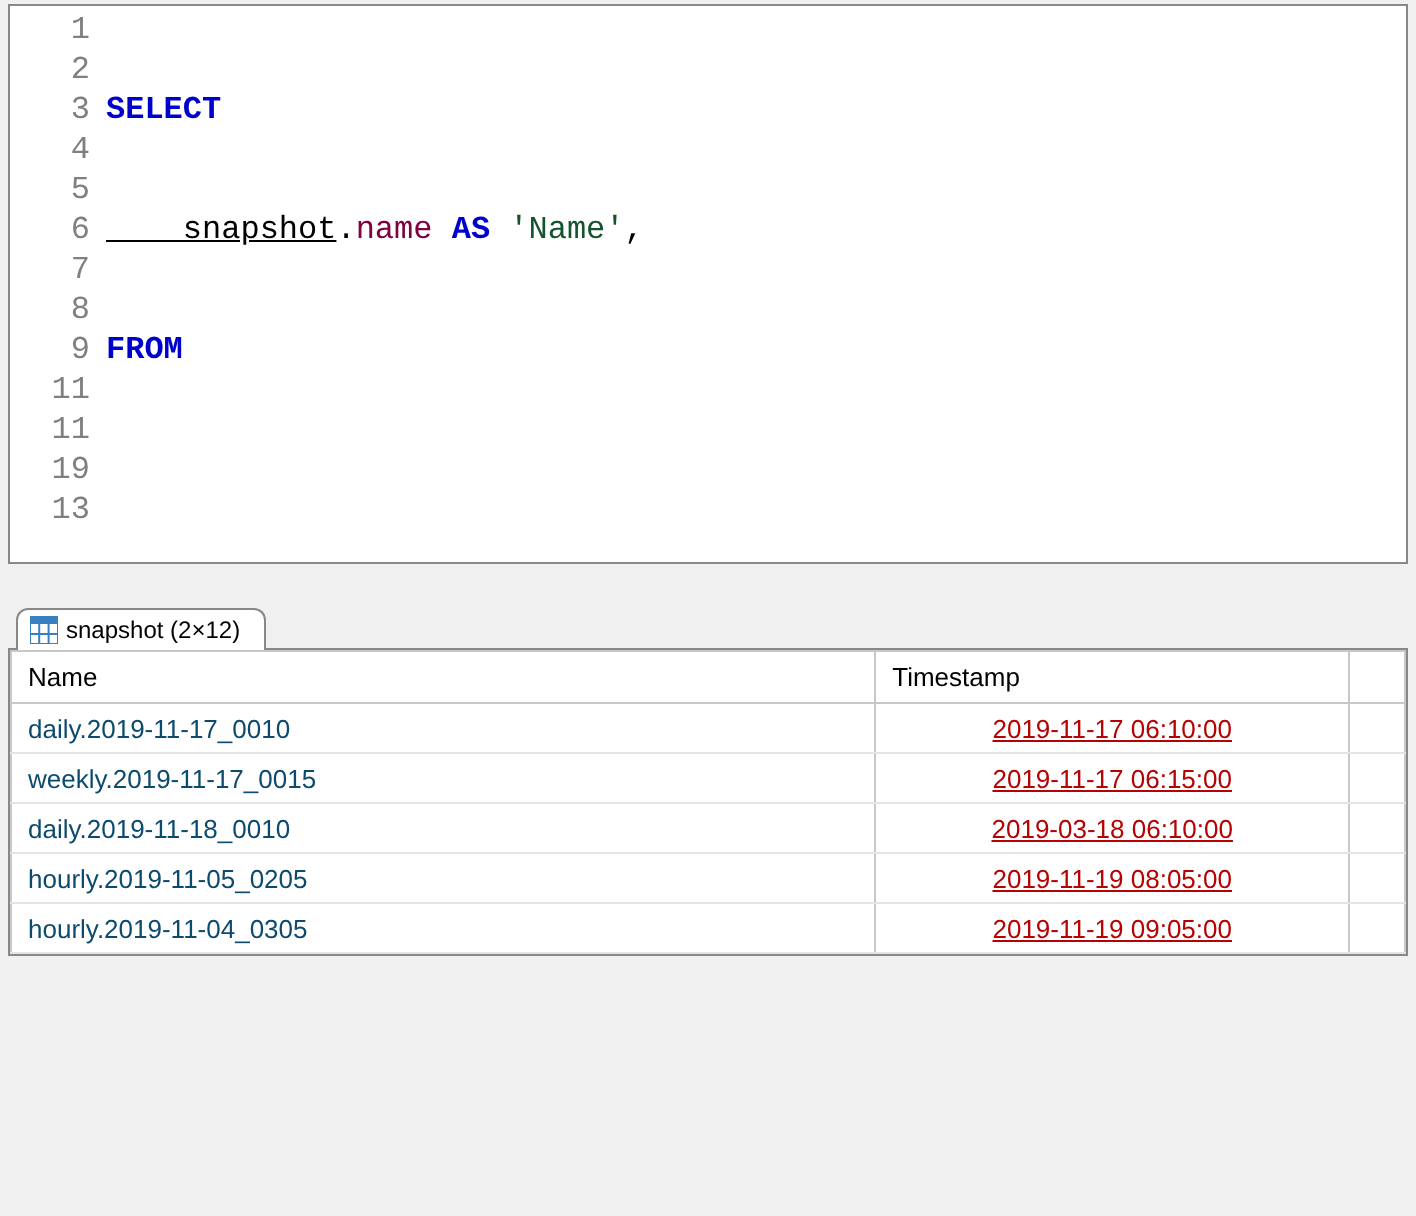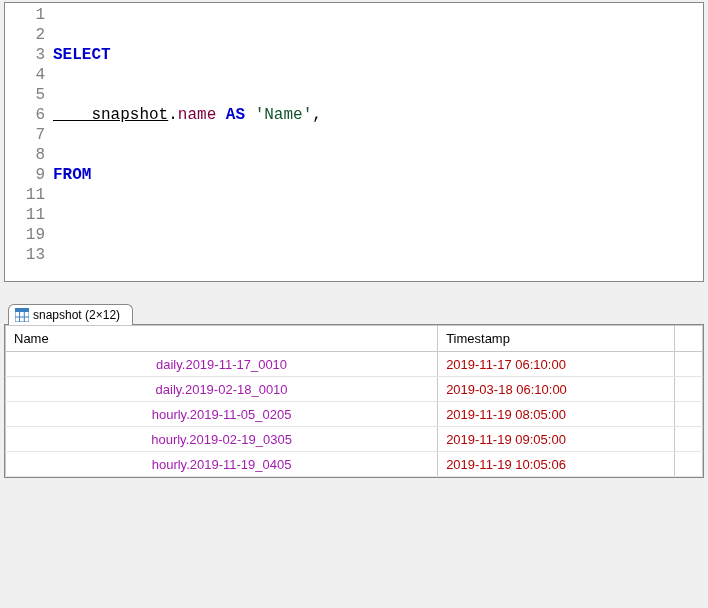--- a/index.html
+++ b/index.html
@@ -90,22 +90,22 @@
     border: 1px solid #c8c8c8;
     padding: 5px 8px;
   }
   table.grid td {
     border: 1px solid #e4e4e4;
     border-left: 1px solid #c8c8c8;
     border-right: 1px solid #c8c8c8;
     padding: 4px 8px;
     height: 25px;
   }
-  table.grid td.name-cell { color: #a21caf; text-align: center; }
-  table.grid td.ts-cell { color: #b50202; text-align: left; }
+  table.grid td.name-cell { color: #0c4a6e; }
+  table.grid td.ts-cell { color: #b50202; text-align: center; text-decoration: underline; }
   .col-name { width: 62%; }
   .col-ts { width: 34%; }
 </style>
 </head>
 <body>
 
 <div class="editor-wrap">
   <div class="editor">
     <div class="gutter">
       <div>1</div>
@@ -168,34 +168,34 @@
         <th></th>
       </tr>
     </thead>
     <tbody>
       <tr>
         <td class="name-cell">daily.2019-11-17_0010</td>
         <td class="ts-cell">2019-11-17 06:10:00</td>
         <td></td>
       </tr>
       <tr>
-        <td class="name-cell">daily.2019-02-18_0010</td>
+        <td class="name-cell">weekly.2019-11-17_0015</td>
+        <td class="ts-cell">2019-11-17 06:15:00</td>
+        <td></td>
+      </tr>
+      <tr>
+        <td class="name-cell">daily.2019-11-18_0010</td>
         <td class="ts-cell">2019-03-18 06:10:00</td>
         <td></td>
       </tr>
       <tr>
         <td class="name-cell">hourly.2019-11-05_0205</td>
         <td class="ts-cell">2019-11-19 08:05:00</td>
         <td></td>
       </tr>
       <tr>
-        <td class="name-cell">hourly.2019-02-19_0305</td>
+        <td class="name-cell">hourly.2019-11-04_0305</td>
         <td class="ts-cell">2019-11-19 09:05:00</td>
-        <td></td>
-      </tr>
-      <tr>
-        <td class="name-cell">hourly.2019-11-19_0405</td>
-        <td class="ts-cell">2019-11-19 10:05:06</td>
         <td></td>
       </tr>
     </tbody>
   </table>
 </div>
 
 </body></html>

